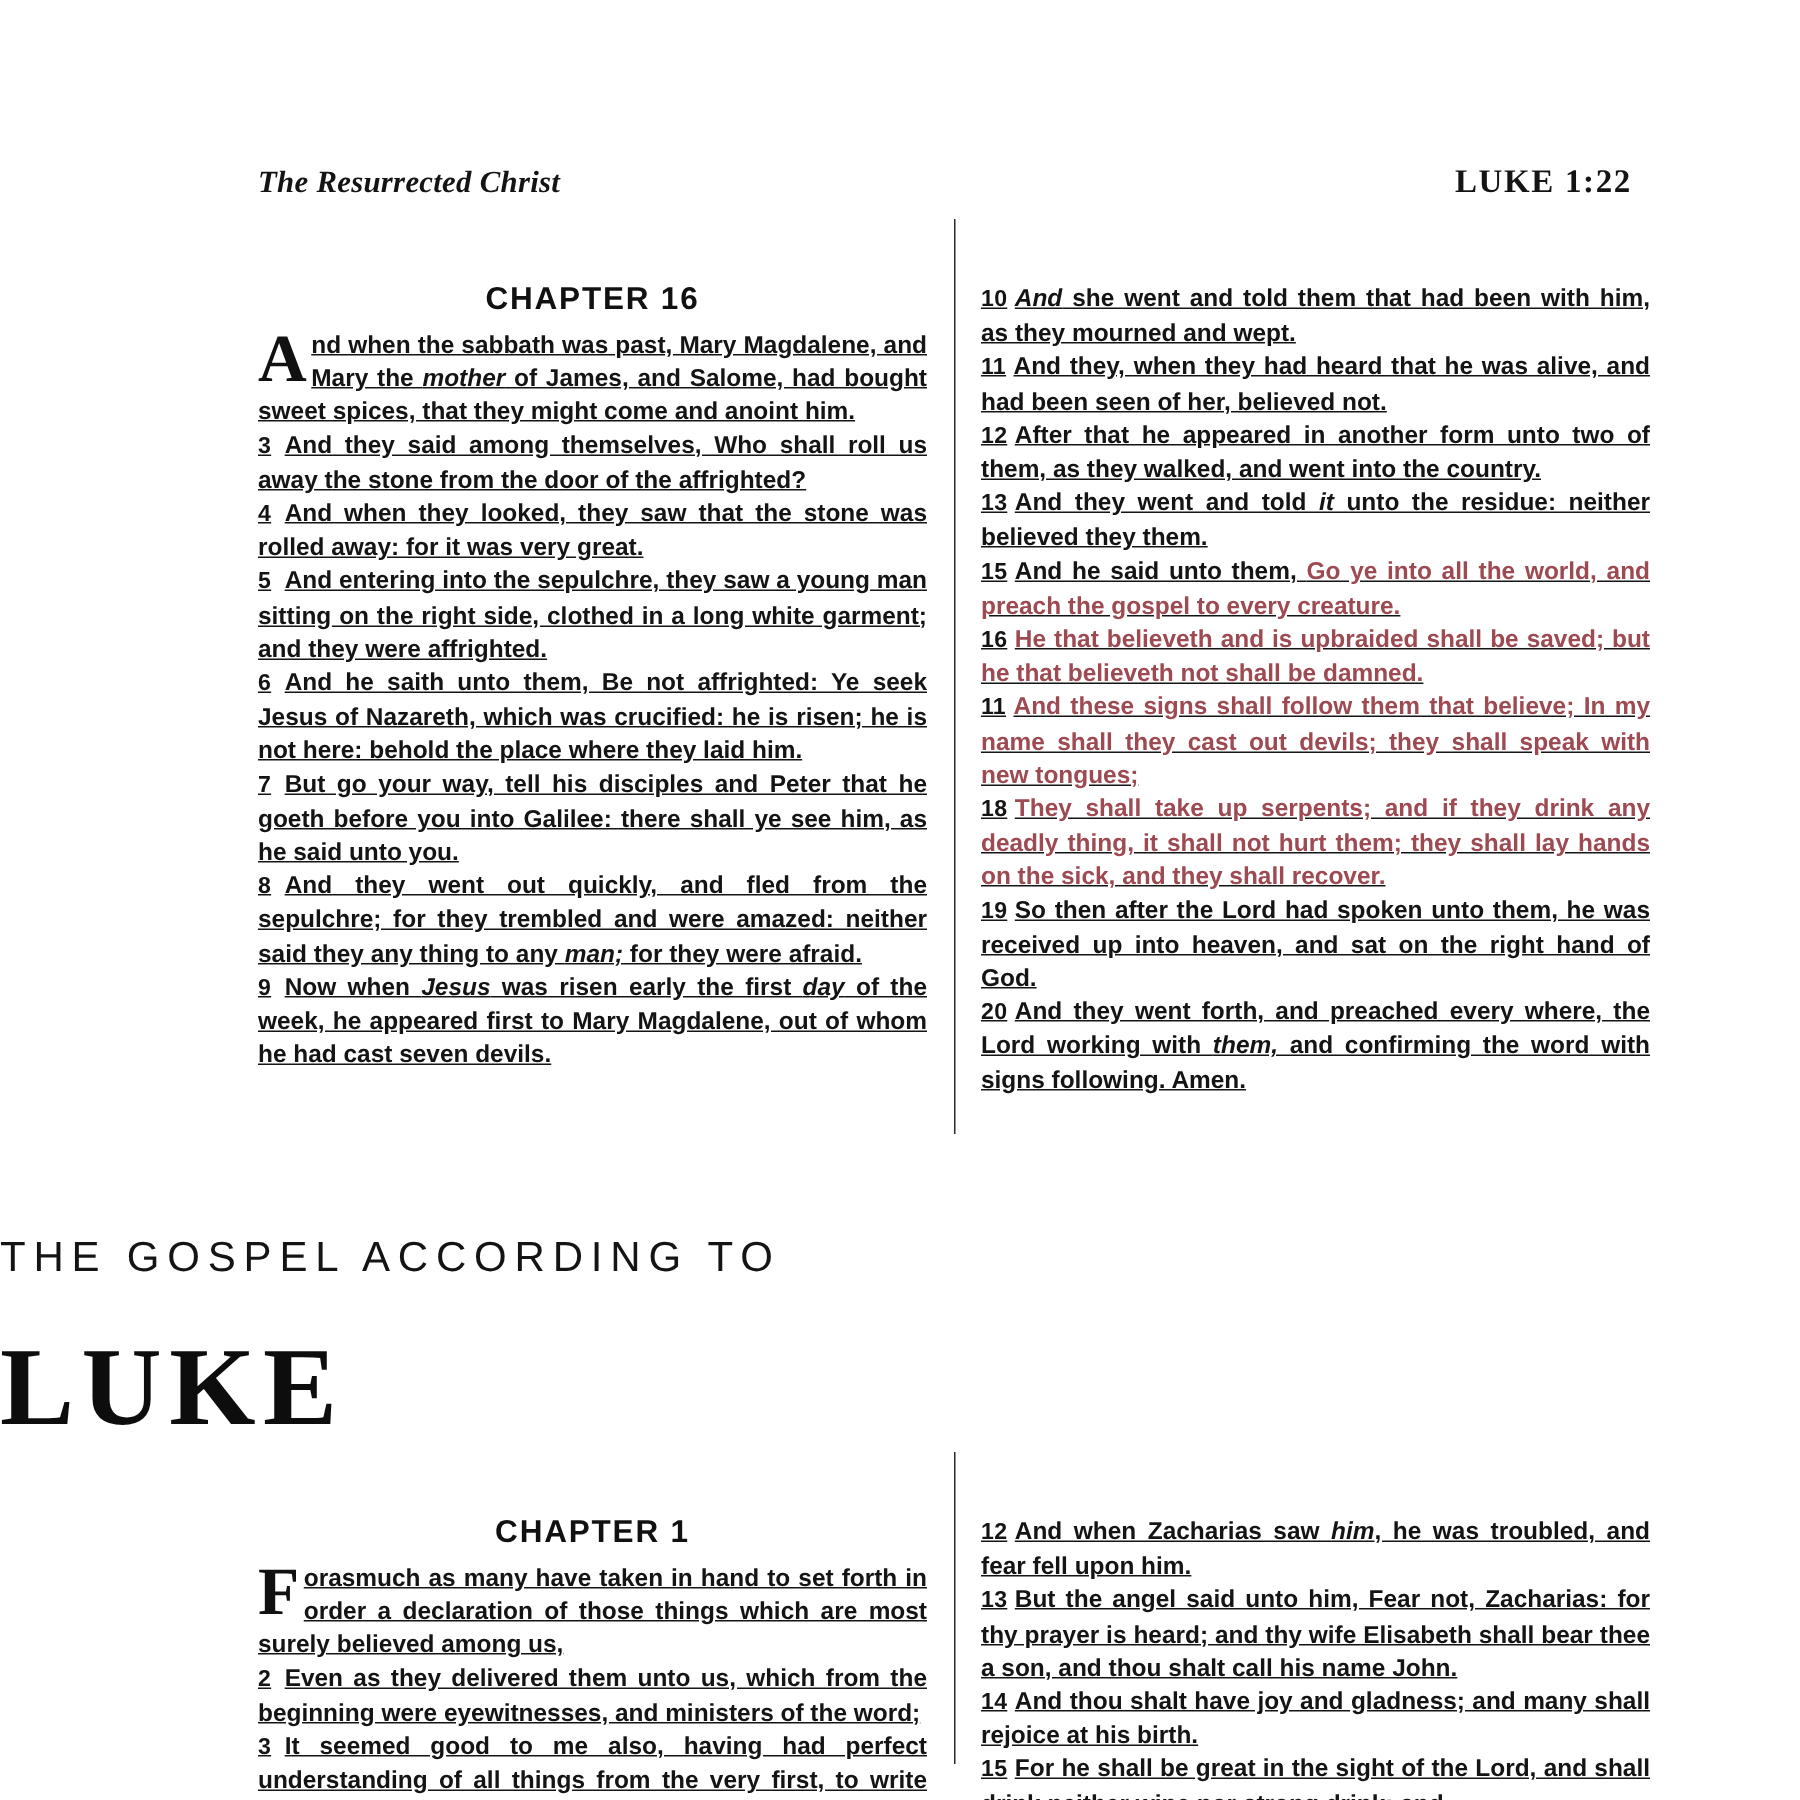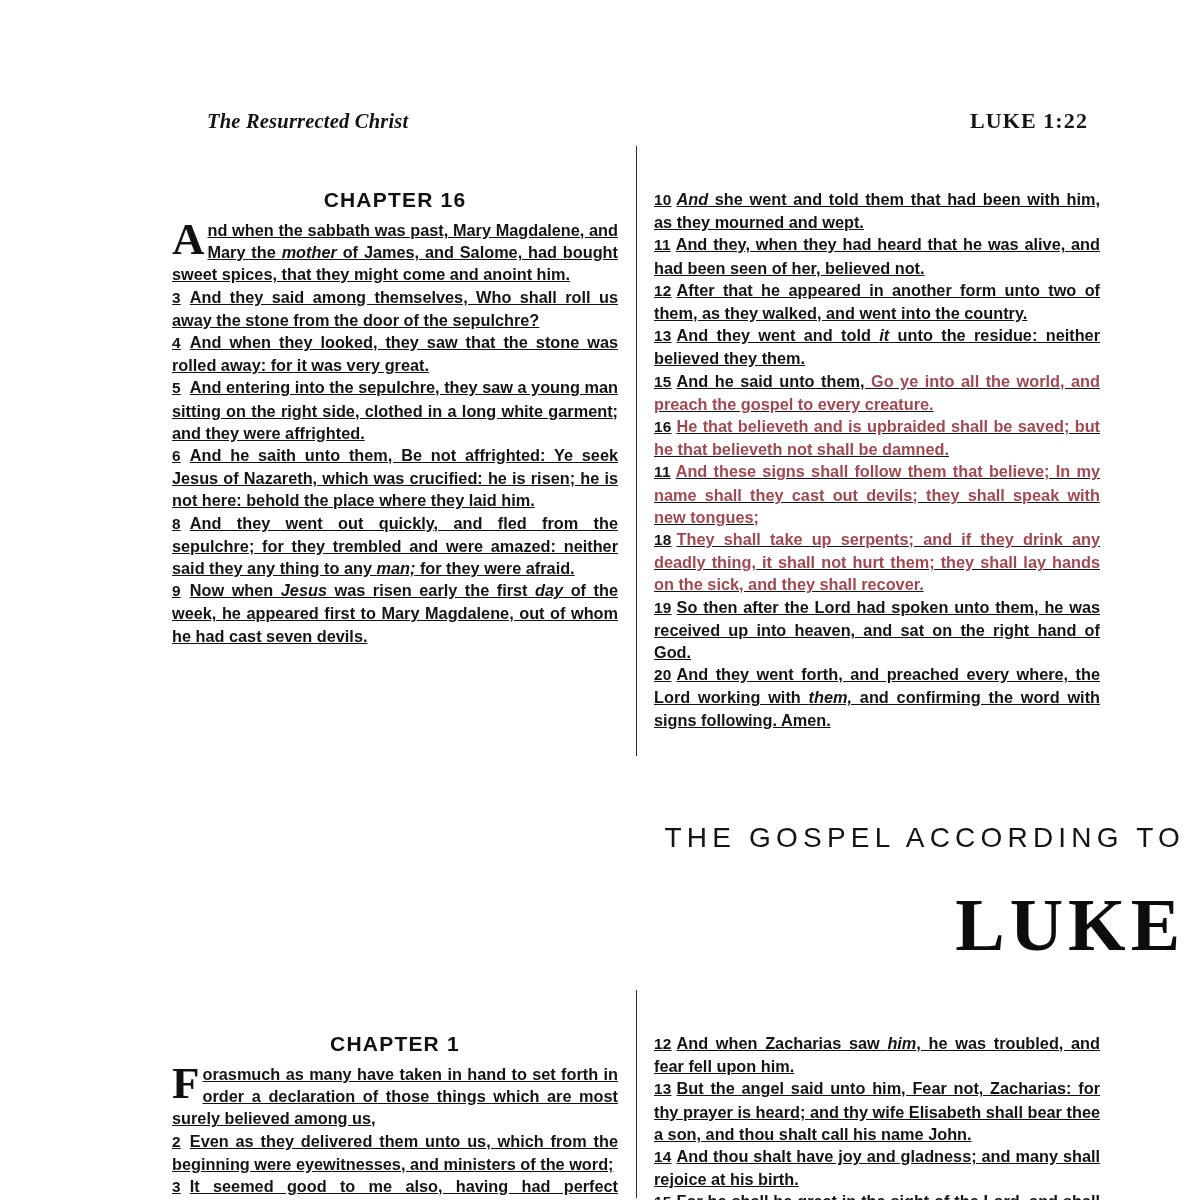--- a/index.html
+++ b/index.html
@@ -29,21 +29,20 @@
     align-items: baseline;
     justify-content: space-between;
   }
   .runhead-left {
     font-family: "Liberation Serif", serif;
     font-style: italic;
     font-weight: 700;
     font-size: 20.5px;
     letter-spacing: 0.2px;
     color: #141414;
-    margin-left: 35px;
   }
   .runhead-right {
     font-family: "Liberation Serif", serif;
     font-weight: 700;
     font-size: 22px;
     font-variant: small-caps;
     letter-spacing: 1.1px;
     color: #141414;
   }
 
@@ -115,22 +114,22 @@
     font-size: 45px;
     line-height: 38px;
     padding: 1px 3px 0 0;
     color: #111;
   }
 
   
   .booktitle {
     position: absolute;
     left: 0;
-    right: 15px;
-    text-align: right;
+    right: 0;
+    text-align: left;
   }
   .booktitle .kicker {
     font-family: "Liberation Sans", sans-serif;
     font-size: 28px;
     letter-spacing: 5.2px;
     color: #141414;
     font-weight: 400;
   }
   .booktitle .bookname {
     font-family: "Liberation Serif", serif;
@@ -152,24 +151,25 @@
   </div>
 
   <div class="colblock" style="left:172px; top:146px; width:964px; height:610px;">
 
     <div class="col">
       <div class="chaphead">CHAPTER 16</div>
       <div class="verses">
         <p class="dropcap-para">
           <span class="dc">A</span><span>nd when the sabbath was past, Mary Magdalene, and Mary the <em>mother</em> of James, and Salome, had bought sweet spices, that they might come and anoint him.</span>
         </p>
-        <p><span class="vn pad">3</span><span>And they said among themselves, Who shall roll us away the stone from the door of the sepulchre?</span></p>
+        <p><span class="vn pad">3</span><span>And they said among themselves, Who shall roll us away the stone from the door of the affrighted?</span></p>
         <p><span class="vn pad">4</span><span>And when they looked, they saw that the stone was rolled away: for it was very great.</span></p>
         <p><span class="vn pad">5</span><span>And entering into the sepulchre, they saw a young man sitting on the right side, clothed in a long white garment; and they were affrighted.</span></p>
         <p><span class="vn pad">6</span><span>And he saith unto them, Be not affrighted: Ye seek Jesus of Nazareth, which was crucified: he is risen; he is not here: behold the place where they laid him.</span></p>
+        <p><span class="vn pad">7</span><span>But go your way, tell his disciples and Peter that he goeth before you into Galilee: there shall ye see him, as he said unto you.</span></p>
         <p><span class="vn pad">8</span><span>And they went out quickly, and fled from the sepulchre; for they trembled and were amazed: neither said they any thing to any <em>man;</em> for they were afraid.</span></p>
         <p><span class="vn pad">9</span><span>Now when <em>Jesus</em> was risen early the first <em>day</em> of the week, he appeared first to Mary Magdalene, out of whom he had cast seven devils.</span></p>
       </div>
     </div>
 
     <div class="gutter">
       <div class="rule"></div>
     </div>
 
     <div class="col">
@@ -186,21 +186,21 @@
         <p><span class="vn">20</span><span>And they went forth, and preached every where, the Lord working with <em>them,</em> and confirming the word with signs following. Amen.</span></p>
       </div>
     </div>
   </div>
 
   <div class="booktitle" style="top:822px;">
     <div class="kicker">THE GOSPEL ACCORDING TO</div>
     <div class="bookname">LUKE</div>
   </div>
 
-  <div class="colblock" style="left:172px; top:990px; width:964px; height:208px;">
+  <div class="colblock" style="left:172px; top:968px; width:964px; height:208px;">
 
     <div class="col">
       <div class="chaphead">CHAPTER 1</div>
       <div class="verses">
         <p class="dropcap-para">
           <span class="dc">F</span><span>orasmuch as many have taken in hand to set forth in order a declaration of those things which are most surely believed among us,</span>
         </p>
         <p><span class="vn pad">2</span><span>Even as they delivered them unto us, which from the beginning were eyewitnesses, and ministers of the word;</span></p>
         <p><span class="vn pad">3</span><span>It seemed good to me also, having had perfect understanding of all things from the very first, to write unto thee in order, most excellent Theophilus,</span></p>
       </div>

